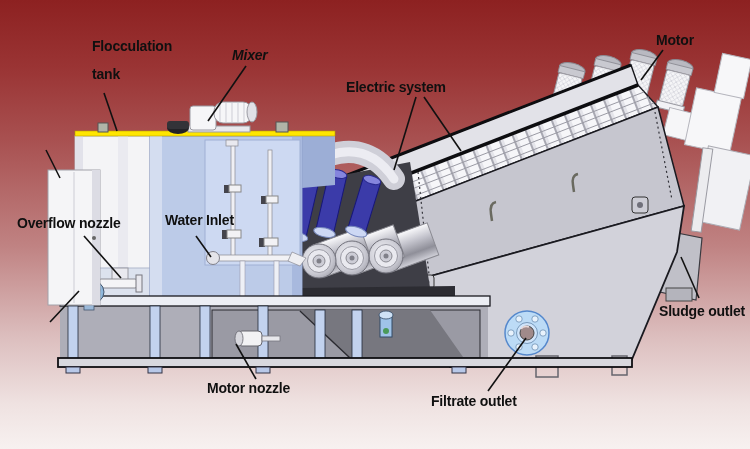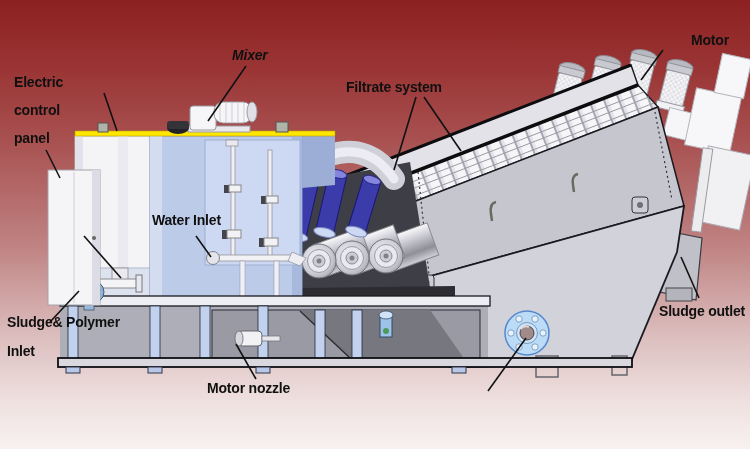--- a/index.html
+++ b/index.html
@@ -295,22 +295,23 @@
     <line x1="663" y1="50" x2="641" y2="80"></line>
     <line x1="84" y1="236" x2="121" y2="278"></line>
     <line x1="196" y1="236" x2="211" y2="257"></line>
     <line x1="50" y1="322" x2="79" y2="291"></line>
     <line x1="256" y1="379" x2="236" y2="344"></line>
     <line x1="488" y1="391" x2="526" y2="338"></line>
     <line x1="699" y1="298" x2="681" y2="257"></line>
   </g>
 </svg>
 
-<div class="lbl wrap lh28" style="left:14px;top:68px;width:72px;">Electric control panel</div>
+<div class="lbl wrap lh28" style="left:92px;top:32px;width:98px;">Flocculation tank</div>
 <div class="lbl" style="left:232px;top:47px;font-style:italic;">Mixer</div>
-<div class="lbl" style="left:346px;top:79px;">Filtrate system</div>
-<div class="lbl" style="left:656px;top:32px;margin-left:35px;">Motor</div>
-<div class="lbl" style="left:152px;top:212px;text-align:right;">Water Inlet</div>
-<div class="lbl wrap lh29" style="left:7px;top:308px;width:120px;">Sludge&amp; Polymer Inlet</div>
+<div class="lbl" style="left:346px;top:79px;">Electric system</div>
+<div class="lbl" style="left:656px;top:32px;">Motor</div>
+<div class="lbl" style="left:17px;top:215px;">Overflow nozzle</div>
+<div class="lbl" style="left:165px;top:212px;text-align:right;">Water Inlet</div>
 <div class="lbl" style="left:207px;top:380px;">Motor nozzle</div>
+<div class="lbl" style="left:431px;top:393px;">Filtrate outlet</div>
 <div class="lbl" style="left:659px;top:303px;">Sludge outlet</div>
 
 </div>
 
 </body></html>

